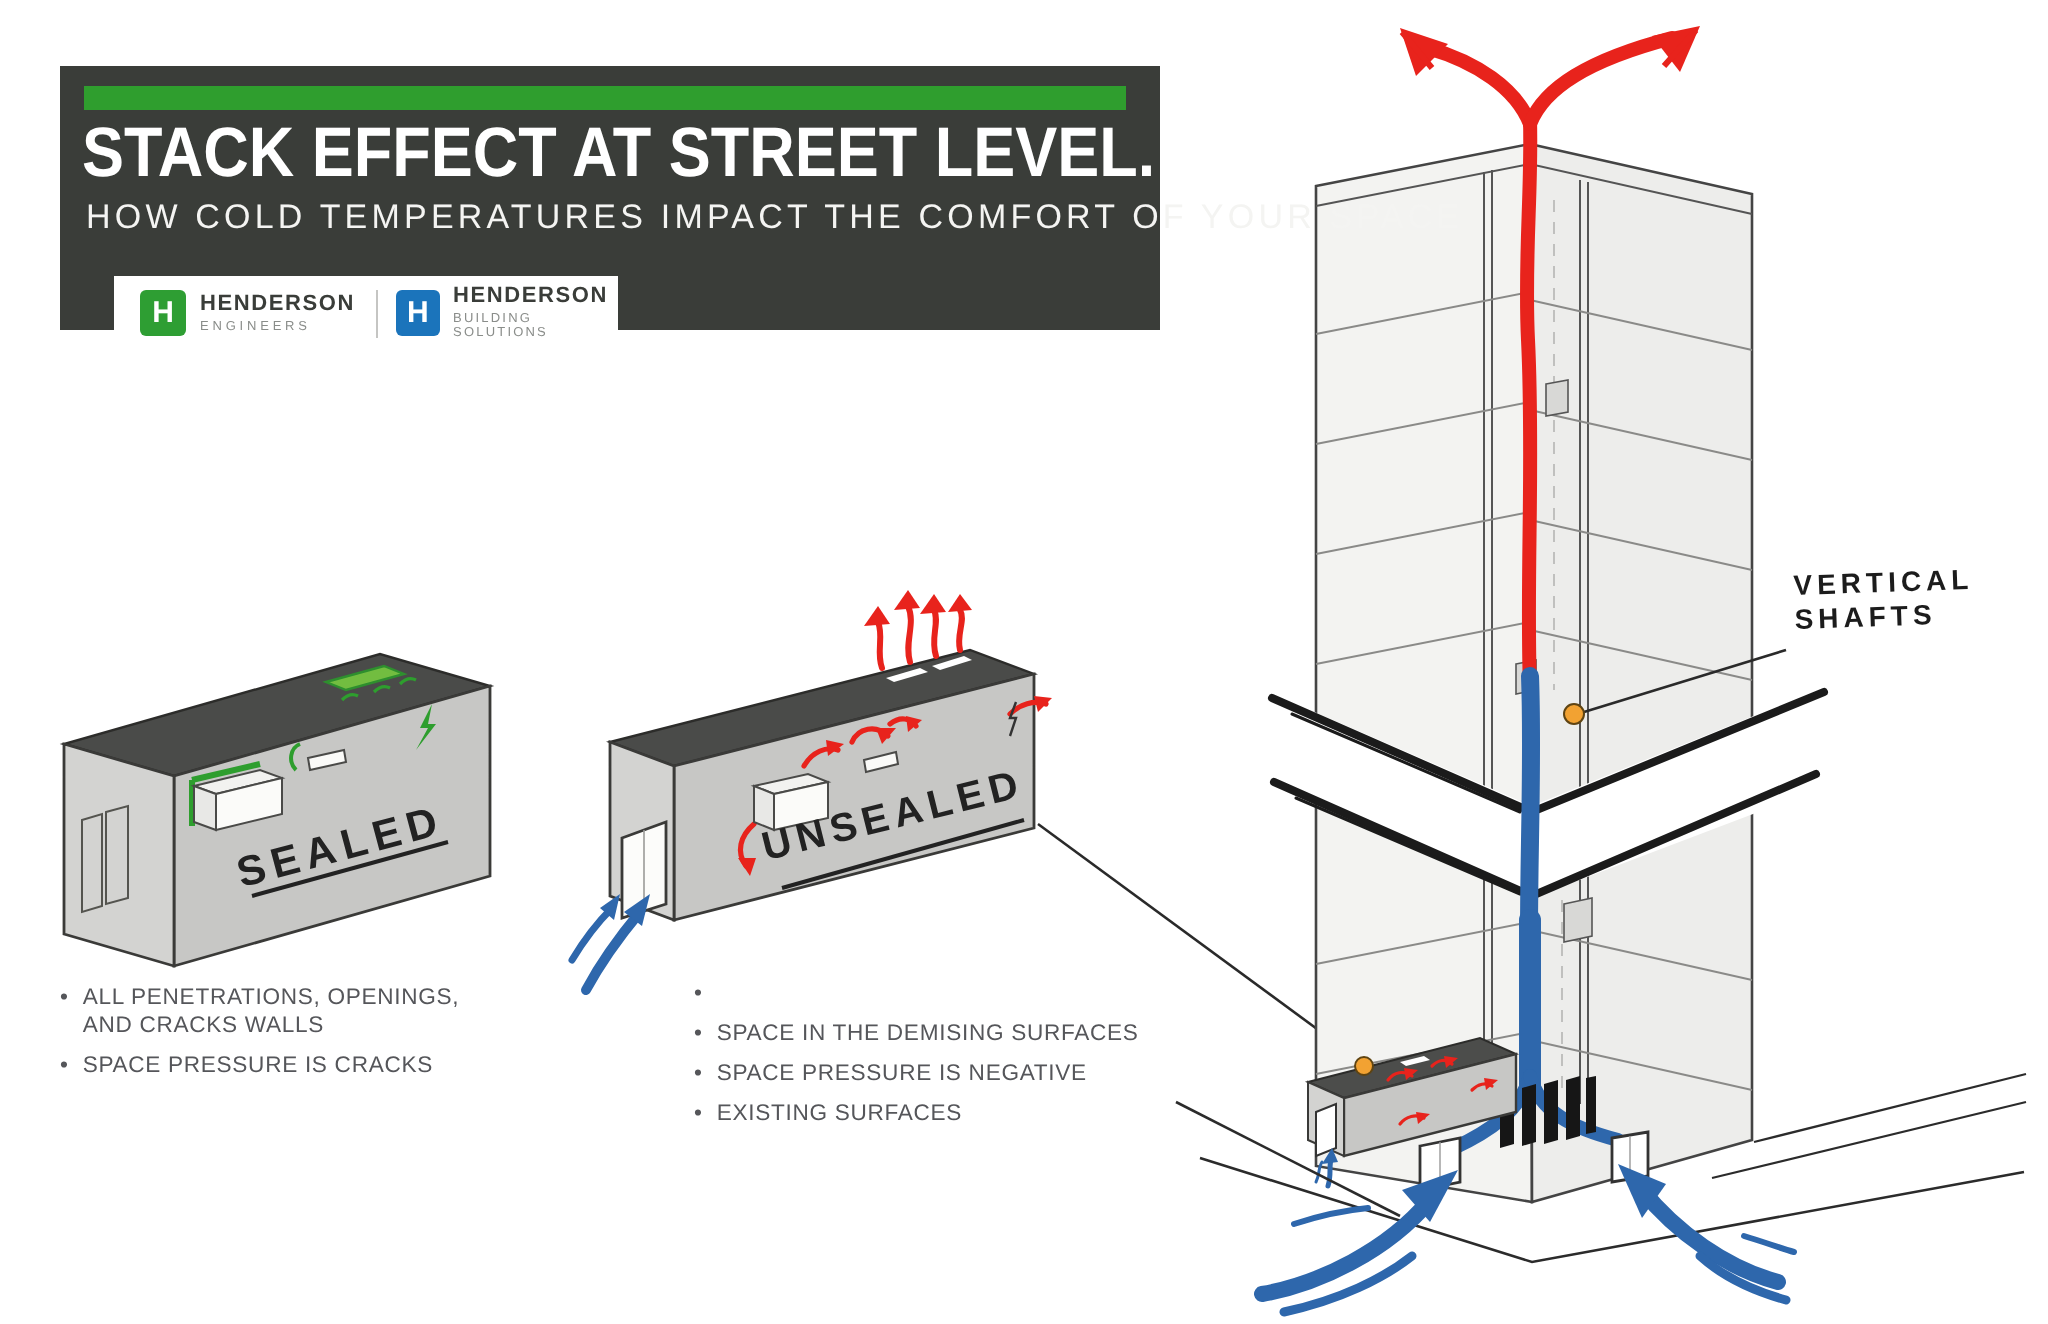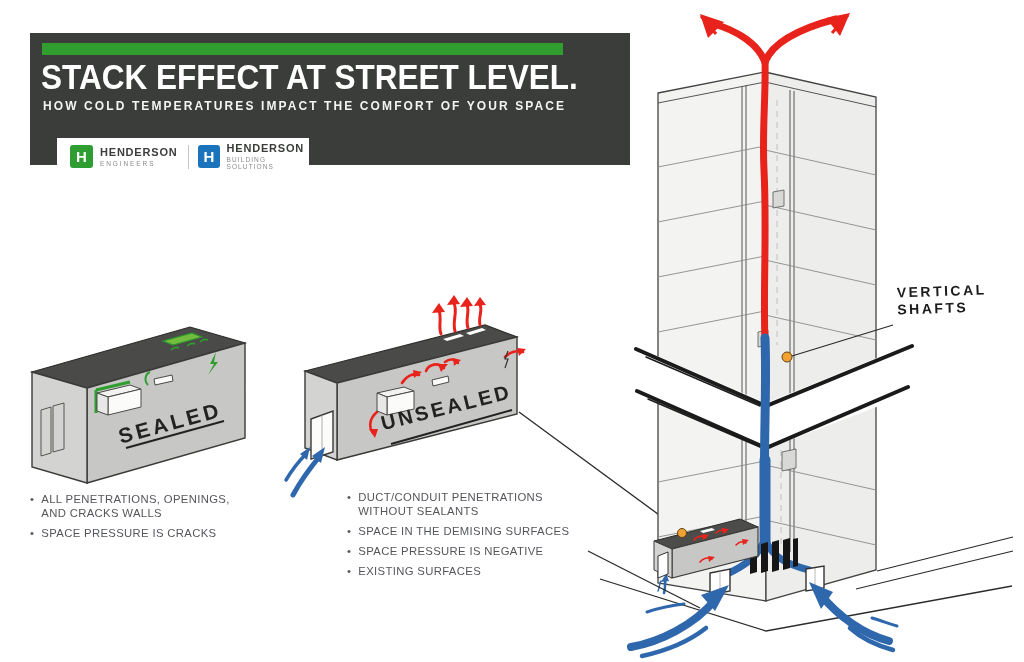--- a/index.html
+++ b/index.html
@@ -2,25 +2,25 @@
 <html><head>
 <meta charset="utf-8">
 <style>
   html,body{margin:0;padding:0;background:#ffffff;}
   #stage{position:relative;width:1024px;height:662px;overflow:hidden;background:#fff;
          font-family:"Liberation Sans",sans-serif;}
   #art{position:absolute;left:0;top:0;width:1024px;height:662px;}
   svg text{font-family:"Liberation Sans",sans-serif;}
 
   
-  .panel{position:absolute;left:30px;top:33px;width:600px;height:132px;background:#3a3d39;}
+  .panel{position:absolute;left:30px;top:33px;width:550px;height:132px;background:#3a3d39;}
   .greenbar{position:absolute;left:12px;top:10px;width:521px;height:12px;background:#2f9e2e;}
   .title{position:absolute;left:11px;top:24px;font-weight:700;font-size:35px;color:#fff;
          white-space:nowrap;transform:scaleX(.90);transform-origin:left top;letter-spacing:0;}
-  .subtitle{position:absolute;left:13px;top:66px;font-weight:700;font-size:12px;color:#f4f4f2;
+  .subtitle{position:absolute;left:13px;top:66px;font-weight:400;font-size:17px;color:#f4f4f2;
             letter-spacing:2.1px;white-space:nowrap;}
   .logoband{position:absolute;left:27px;top:105px;width:252px;height:37px;background:#fff;
             display:flex;align-items:center;padding-left:13px;box-sizing:border-box;}
   .logo{display:flex;align-items:center;}
   .mark{width:23px;height:23px;border-radius:3px;color:#fff;font-weight:700;font-size:15px;
         display:flex;align-items:center;justify-content:center;margin-right:7px;}
   .mark.g{background:#2e9e33;}
   .mark.b{background:#1b74bb;}
   .ltxt{display:flex;flex-direction:column;justify-content:center;}
   .lname{font-weight:700;font-size:11px;letter-spacing:.8px;color:#3a3d39;line-height:11px;}
@@ -270,24 +270,20 @@
     </div>
     <div class="item">
       <span class="dot">•</span>
       <span class="ln">SPACE PRESSURE IS CRACKS</span>
     </div>
   </div>
 
   <div class="bullets" id="unsealed-list">
     <div class="item">
       <span class="dot">•</span>
-      <span>
-        <span class="ln">DUCT/CONDUIT PENETRATIONS</span>
-        <span class="ln">WITHOUT SEALANTS</span>
-      </span>
     </div>
     <div class="item">
       <span class="dot">•</span>
       <span>
         <span class="ln">SPACE IN THE DEMISING SURFACES</span>
       </span>
     </div>
     <div class="item">
       <span class="dot">•</span>
       <span class="ln">SPACE PRESSURE IS NEGATIVE</span>

